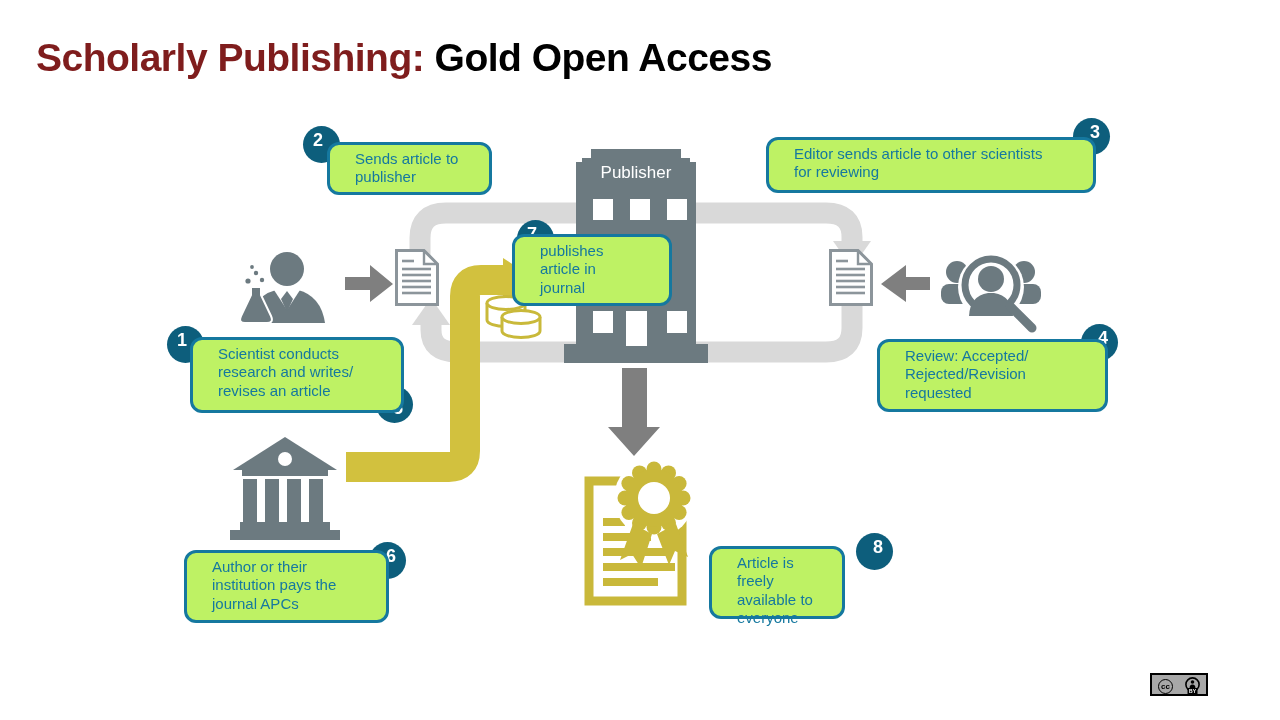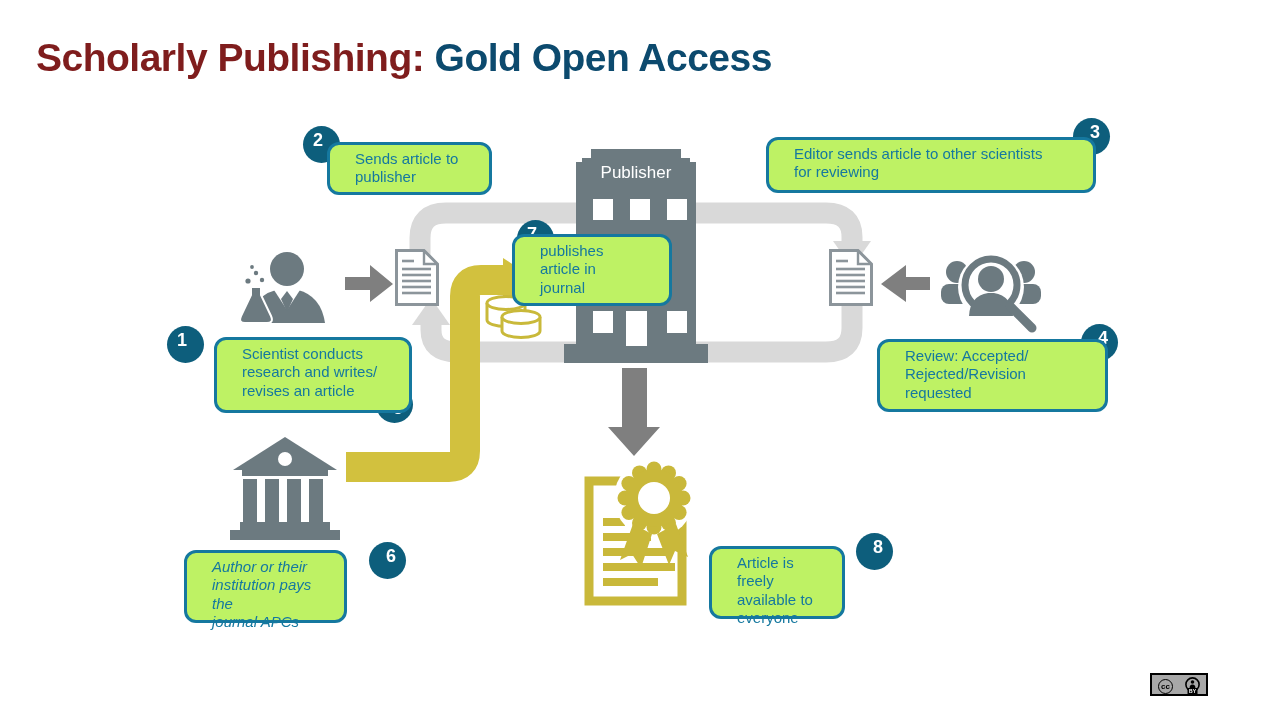--- a/index.html
+++ b/index.html
@@ -1,19 +1,19 @@
 <!DOCTYPE html>
 <html><head>
 <meta charset="utf-8">
 <style>
   html,body{margin:0;padding:0;background:#ffffff;font-family:"Liberation Sans",sans-serif;}
   .canvas{position:relative;width:1280px;height:720px;background:#ffffff;overflow:hidden;}
   .title{position:absolute;left:36px;top:36px;font-size:39px;font-weight:700;letter-spacing:-0.5px;white-space:nowrap;}
   .title .t-black{color:#7f1d1d;}
-  .title .t-gold{color:#0c4a6e;}
+  .title .t-gold{color:#000000;}
   svg.diagram{position:absolute;left:0;top:0;z-index:1;}
   .publisher-label{position:absolute;left:578px;top:163px;width:116px;text-align:center;
     color:#ffffff;font-size:17px;font-weight:400;z-index:2;}
   .callout{position:absolute;z-index:5;background:#bef264;border:3px solid #15789F;border-radius:12px;
     padding:5px 25px;color:#15789F;font-size:15px;line-height:1.22;white-space:pre-line;box-sizing:border-box;}
   .num-circle{position:absolute;z-index:4;width:37px;height:37px;border-radius:50%;background:#0D5E7C;
     color:#ffffff;font-size:18px;font-weight:700;display:flex;box-sizing:border-box;}
   .c-tl{align-items:flex-start;justify-content:flex-start;padding:4px 0 0 10px;}
   .c-tr{align-items:flex-start;justify-content:flex-end;padding:4px 10px 0 0;}
   .c-br{align-items:flex-end;justify-content:flex-end;padding:0 10px 4px 0;}
@@ -172,31 +172,31 @@
 
   <div class="num-circle c-tl" style="left:167px;top:326px;">1</div>
   <div class="num-circle c-tl" style="left:303px;top:126px;">2</div>
   <div class="num-circle c-tr" style="left:1073px;top:118px;">3</div>
   <div class="num-circle c-tr" style="left:1081px;top:324px;">4</div>
   <div class="num-circle c-br" style="left:376px;top:386px;">5</div>
   <div class="num-circle c-tr" style="left:369px;top:542px;">6</div>
   <div class="num-circle c-tl" style="left:517px;top:220px;">7</div>
   <div class="num-circle c-tr" style="left:856px;top:533px;">8</div>
 
-  <div class="callout" style="left:190px;top:337px;width:198px;height:76px;margin-left:24px;">Scientist conducts
+  <div class="callout" style="left:190px;top:337px;width:214px;height:76px;">Scientist conducts
 research and writes/
 revises an article</div>
   <div class="callout" style="left:327px;top:142px;width:165px;height:53px;">Sends article to
 publisher</div>
   <div class="callout" style="left:766px;top:137px;width:330px;height:56px;">Editor sends article to other scientists
 for reviewing</div>
   <div class="callout" style="left:877px;top:339px;width:231px;height:73px;">Review: Accepted/
 Rejected/Revision
 requested</div>
-  <div class="callout" style="left:184px;top:550px;width:163px;height:73px;font-style:italic;">Author or their
+  <div class="callout" style="left:184px;top:550px;width:205px;height:73px;">Author or their
 institution pays the
 journal APCs</div>
   <div class="callout" style="left:512px;top:234px;width:160px;height:72px;">publishes article in
 journal</div>
   <div class="callout" style="left:709px;top:546px;width:136px;height:73px;">Article is freely
 available to
 everyone</div>
 
 
   <div class="cc-badge">

